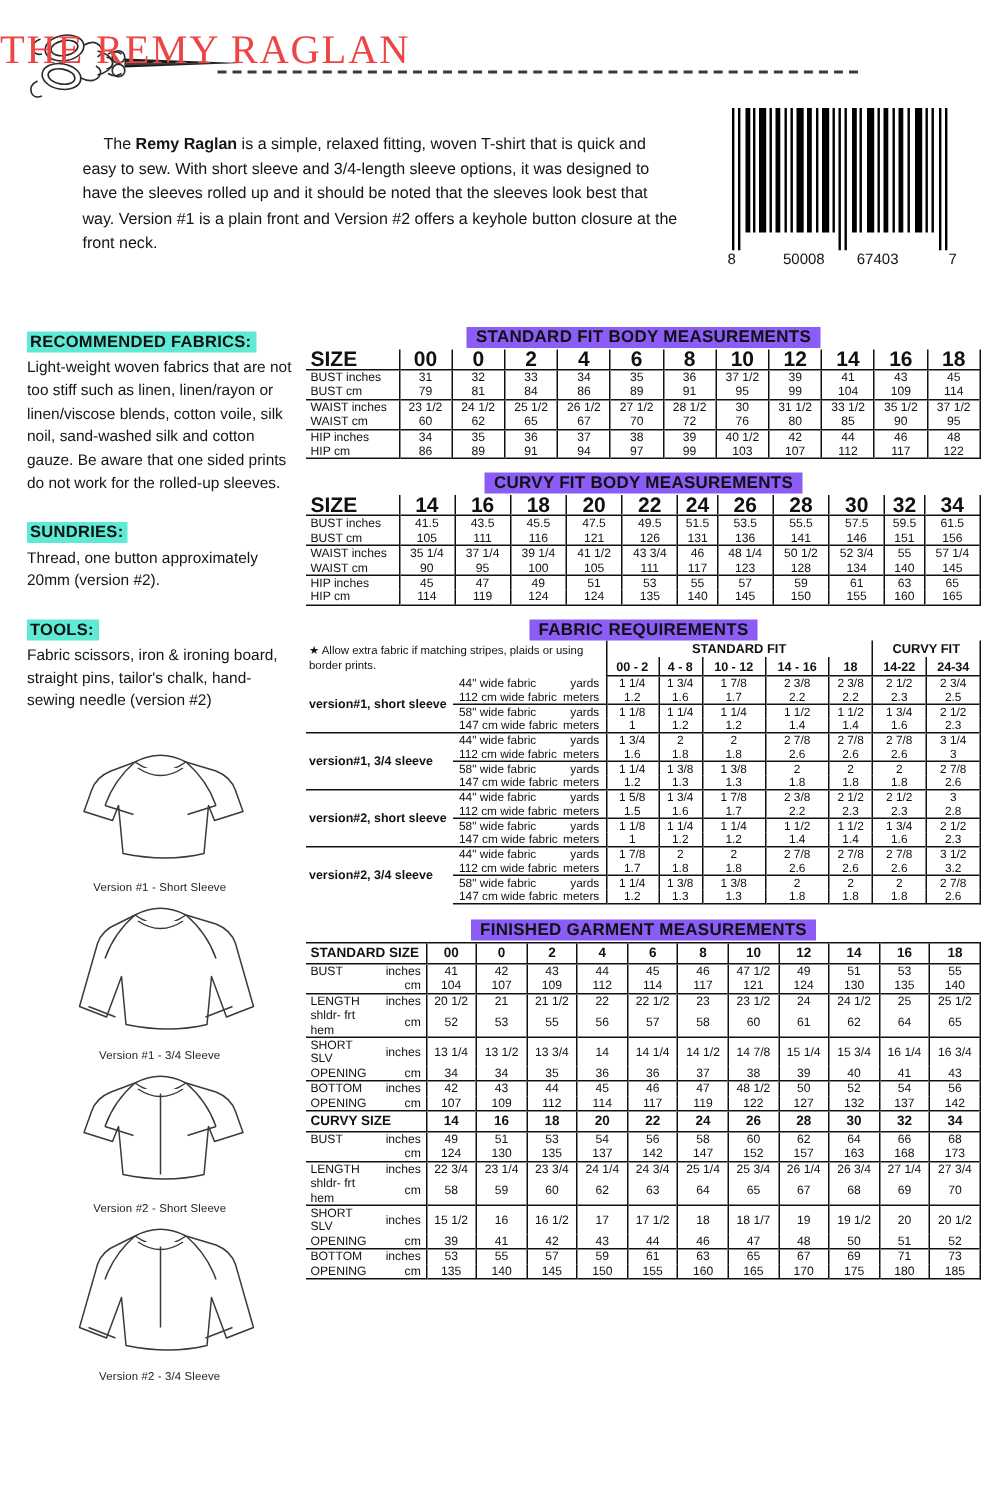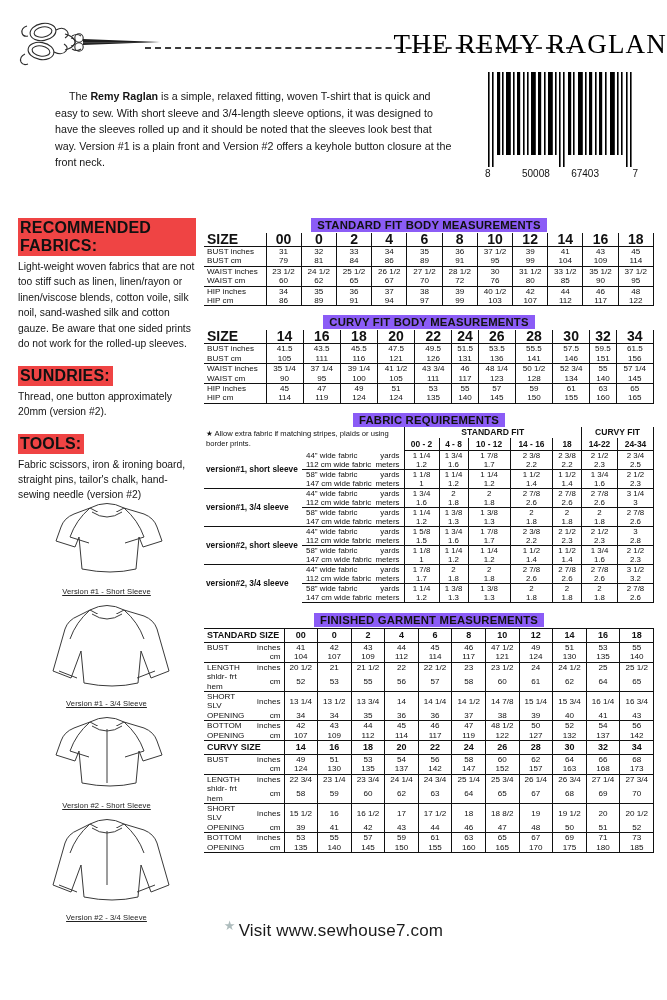--- a/index.html
+++ b/index.html
@@ -10,25 +10,25 @@
     font-family:"Liberation Sans", sans-serif;
     color:#1a1a1a;
     position:relative;
     overflow:hidden;
   }
   .page { position:relative; width:667px; height:1000px; }
 
   
   .header { position:relative; height:200px; }
   .title {
-    position:absolute; left:0; right:0; top:29px;
-    text-align:right;
+    position:absolute; left:0; right:0; top:18px;
+    text-align:left;
     font-family:"Liberation Serif", serif;
     font-size:27px; letter-spacing:1.2px;
-    font-weight:400; color:#000000;
+    font-weight:400; color:#ef4444;
   }
   .scissors { position:absolute; left:10px; top:14px; width:160px; height:56px; }
   .dash-rule {
     position:absolute; left:145px; top:47px; right:95px; height:0;
     border-top:2px dashed #3a3a3a;
   }
   .blurb {
     position:absolute; left:55px; top:88px; width:400px;
     font-size:10.7px; line-height:1.55; color:#151515;
   }
@@ -43,32 +43,32 @@
     font-size:10px; font-family:"Liberation Sans", sans-serif;
     margin-top:1px; padding:0 1px; color:#111;
   }
   .barcode-nums span:nth-child(2) { margin-left:10px; }
   .barcode-nums span:nth-child(3) { margin-right:12px; }
 
   
   .left-col { position:absolute; left:18px; top:218px; width:178px; }
   .sec-head {
     display:inline-block;
-    background:#ef4444;
-    font-size:16px; font-weight:bold; letter-spacing:.2px;
+    background:#5eead4;
+    font-size:11px; font-weight:bold; letter-spacing:.2px;
     padding:1px 3px 1px 2px; color:#111;
     margin-bottom:3px;
   }
   .sec-body { font-size:10.3px; line-height:1.5; color:#151515; margin-bottom:14px; }
 
   
   .figures { position:absolute; left:14px; top:498px; width:185px; }
   .fig { margin-bottom:4px; text-align:center; }
   .fig svg { display:block; margin:0 auto; }
-  .fig-cap { font-size:7.6px; color:#222; margin-top:1px; letter-spacing:.1px;text-decoration:underline; }
+  .fig-cap { font-size:7.6px; color:#222; margin-top:1px; letter-spacing:.1px; }
 
   
   .right-col { position:absolute; left:204px; top:218px; width:450px; }
   .tbl-title {
     text-align:center; font-size:11.3px; font-weight:bold;
     letter-spacing:.2px; margin:0 0 1px 0; color:#111;
   }
   .tbl-title span { background:#8b5cf6; padding:1px 6px; display:inline-block; }
   table { border-collapse:collapse; width:100%; font-size:8.1px; color:#111; }
   table td, table th { padding:0; text-align:center; vertical-align:middle; }
@@ -913,21 +913,21 @@
           </tr>
           <tr class="top">
             <td class="l1">SHORT SLV</td>
             <td class="l2">inches</td>
             <td>15 1/2</td>
             <td>16</td>
             <td>16 1/2</td>
             <td>17</td>
             <td>17 1/2</td>
             <td>18</td>
-            <td>18 8/2</td>
+            <td>18 1/7</td>
             <td>19</td>
             <td>19 1/2</td>
             <td>20</td>
             <td>20 1/2</td>
           </tr>
           <tr class="">
             <td class="l1">OPENING</td>
             <td class="l2">cm</td>
             <td>39</td>
             <td>41</td>
@@ -969,18 +969,15 @@
             <td>170</td>
             <td>175</td>
             <td>180</td>
             <td>185</td>
           </tr>
         </tbody>
     </table>
   </div>
 
   <div class="footer">
-    <div class="visit">
-      <span class="star">★</span><span>Visit www.sewhouse7.com</span>
-    </div>
   </div>
 
 </div>
 
 </body></html>

